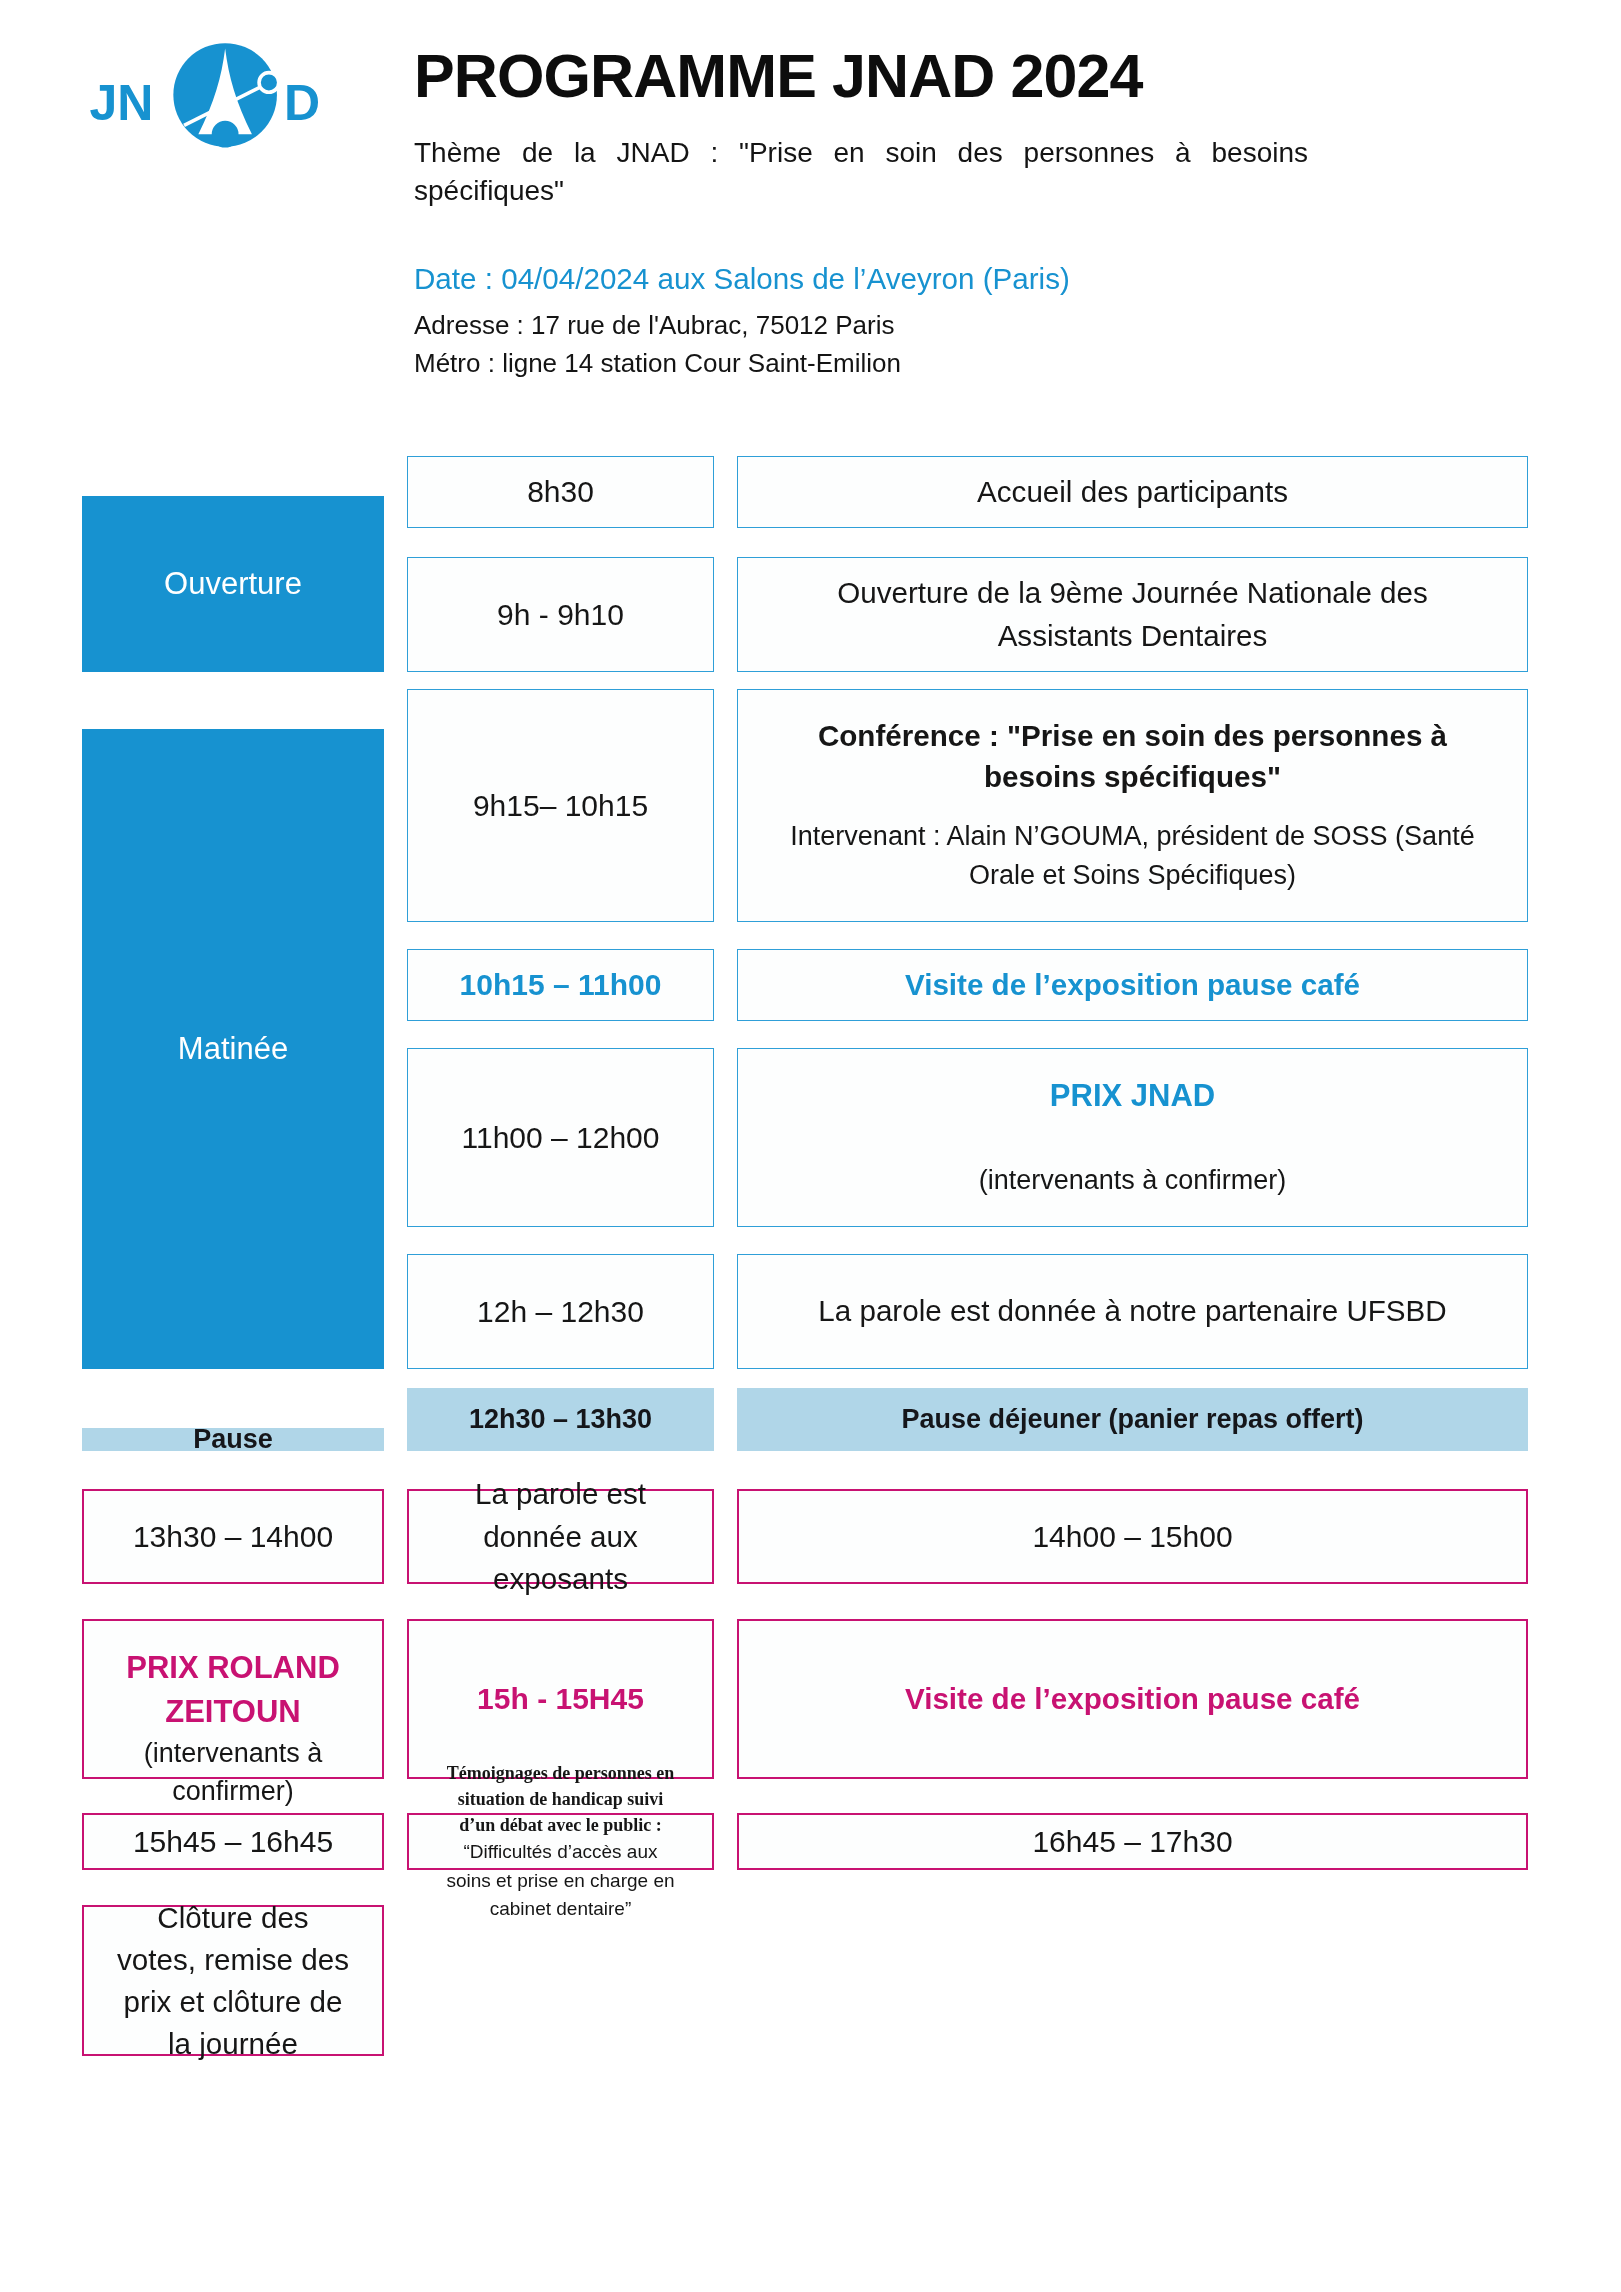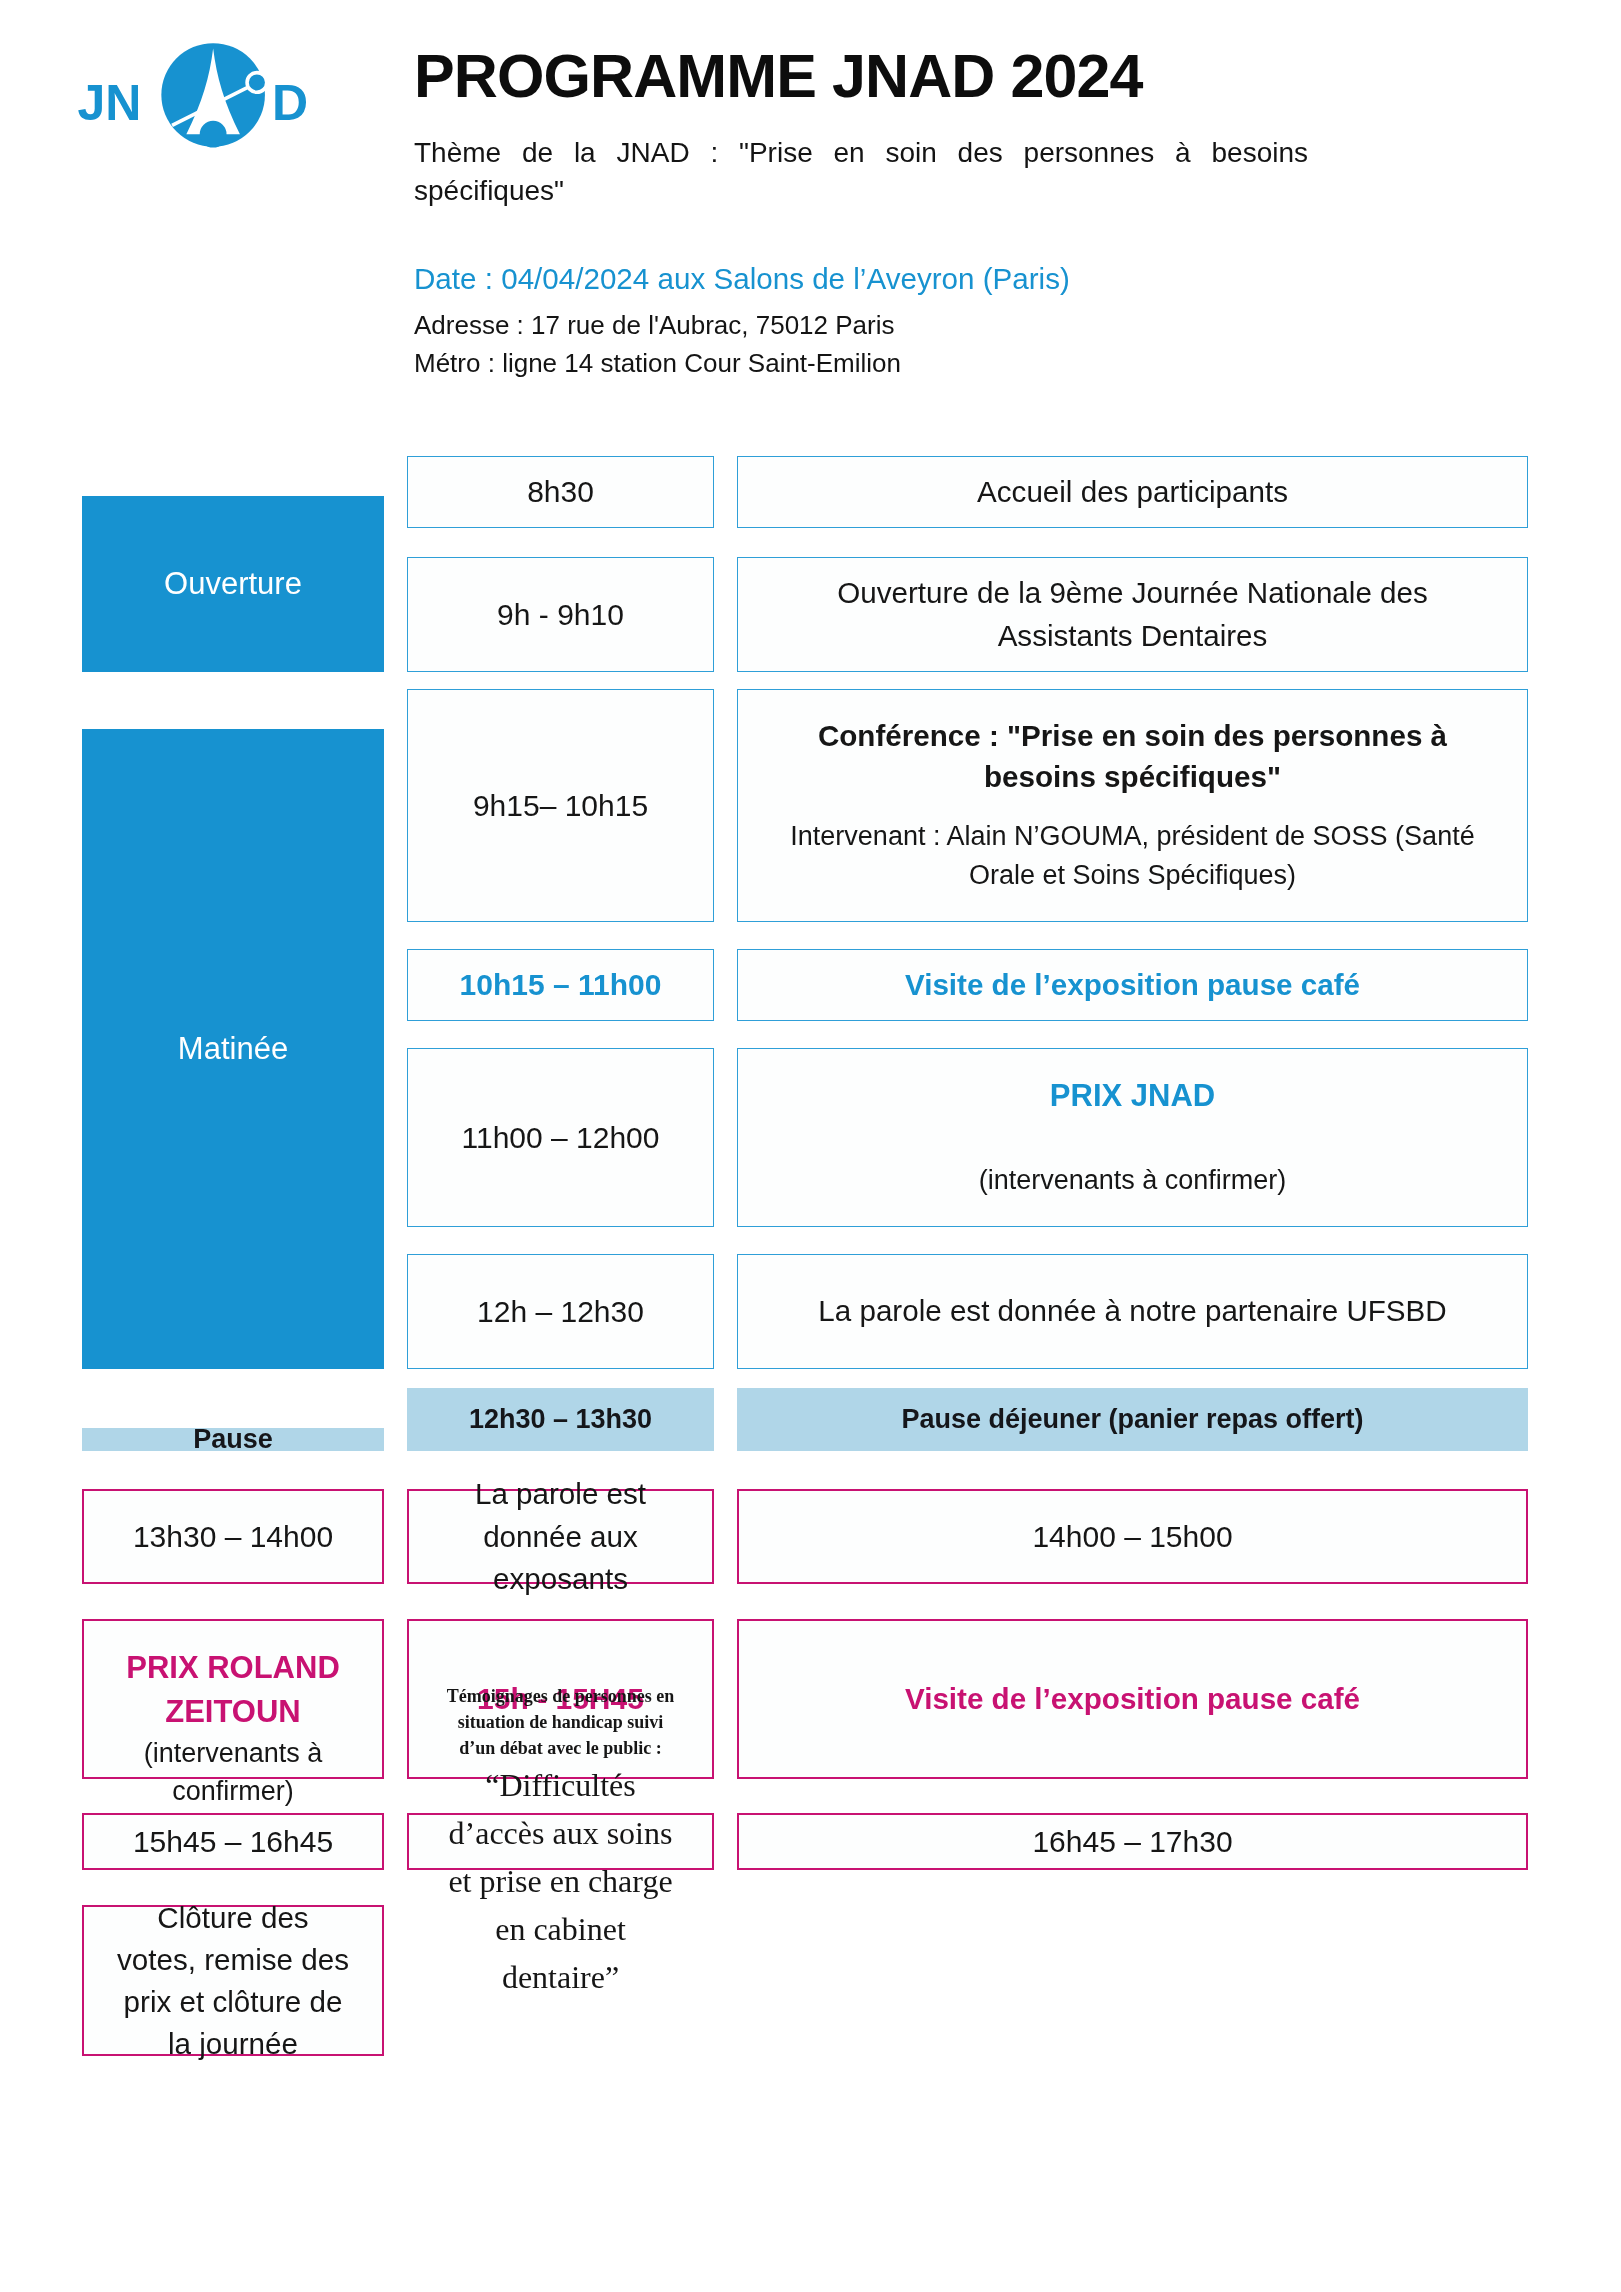--- a/index.html
+++ b/index.html
@@ -4,21 +4,21 @@
 <style>
   * { box-sizing: border-box; }
   html,body { margin:0; padding:0; }
   body {
     width:1621px; height:2293px; position:relative; overflow:hidden;
     background:#ffffff; color:#1d1d1b;
     font-family:"Liberation Sans", sans-serif;
   }
 
   
-  .logo { position:absolute; left:77px; top:36px; width:233px; height:125px; }
+  .logo { position:absolute; left:89px; top:36px; width:233px; height:125px; }
   .head-text { position:absolute; left:414px; top:41px; width:894px; }
   .page-title {
     margin:0 0 23px 0; font-size:61px; font-weight:bold; color:#0d0d0d;
     letter-spacing:-0.9px; white-space:nowrap;
   }
   .theme { margin:0 0 52px 0; font-size:28px; line-height:1.35; text-align:justify; color:#141414; }
   .date-line { margin:0 0 14.3px 0; font-size:29.6px; font-weight:normal; color:#1792d0; }
   .info-line { margin:0 0 7.2px 0; font-size:26px; color:#141414; }
   .reg-link { font-weight:bold; text-decoration:underline; color:#141414; }
 
@@ -52,21 +52,21 @@
     background:#b0d6e8; border:none; color:#15161a;
     font-weight:bold; font-size:27px;
   }
 
   .accent-blue { color:#1792d0; font-weight:bold; }
   .accent-pink { color:#c81272; font-weight:bold; }
   .spread { justify-content:space-between; padding-top:25px; padding-bottom:27px; }
   .sub { font-size:27px; font-weight:normal; color:#161616; }
   .talk-title { font-size:29.6px; font-weight:bold; line-height:1.4; }
   .temoignage-title { font-size:18px; font-weight:bold; line-height:1.45;font-family:Liberation Serif, serif; }
-  .temoignage-quote { font-size:32px; line-height:1.5;font-family:Liberation Serif, serif; }
+  .temoignage-quote { font-size:19px; line-height:1.5; }
   .prize { font-size:31px; }
 </style>
 </head>
 <body>
 
 <div class="logo">
   <svg width="233" height="125" viewBox="0 0 260 140">
     <text x="0" y="94" font-family="Liberation Sans, sans-serif" font-size="56" font-weight="bold" fill="#1792d0">JN</text>
     <circle cx="152" cy="66" r="58" fill="#1792d0"></circle>
     <path d="M152 14 C148 46 140 74 122 110 L182 110 C164 74 156 46 152 14 Z" fill="#ffffff"></path>

